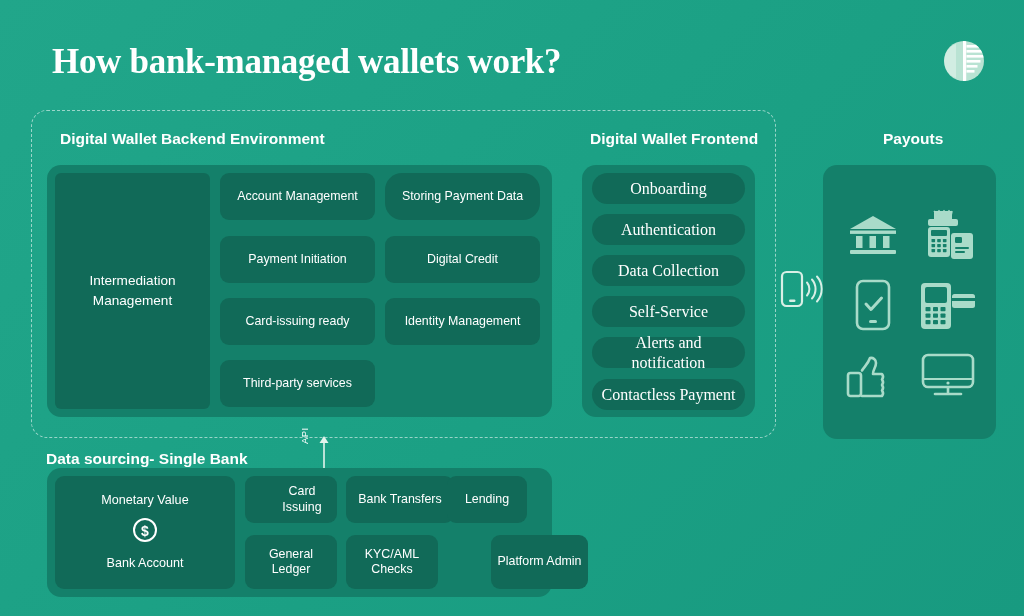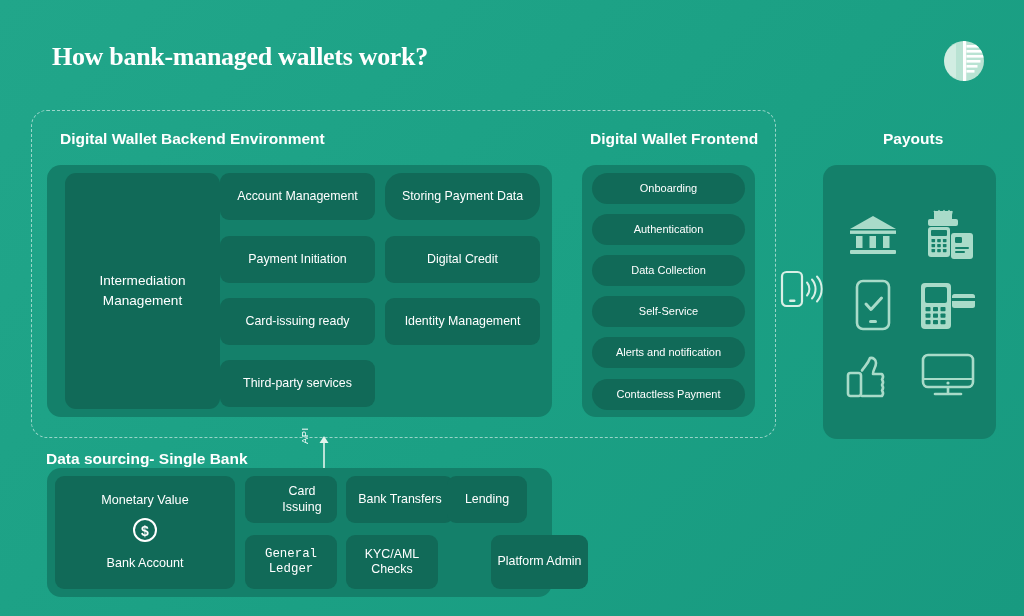--- a/index.html
+++ b/index.html
@@ -25,21 +25,21 @@
     background: linear-gradient(135deg, #21a68a 0%, #1ba084 55%, #189a80 100%);
   }
 
   
   .page-title {
     position: absolute;
     left: 52px;
     top: 42px;
     font-family: "Liberation Serif", serif;
     font-weight: bold;
-    font-size: 26px;
+    font-size: 35px;
     letter-spacing: -0.3px;
     color: #ffffff;
     white-space: nowrap;
   }
 
   
   .logo {
     position: absolute;
     left: 943px;
     top: 40px;
@@ -91,28 +91,29 @@
     align-items: center;
     justify-content: center;
     text-align: center;
     font-size: 12.4px;
     color: #ffffff;
     line-height: 1.25;
     padding: 2px 6px;
   }
   .pill {
     border-radius: 20px;
-    font-size: 11px;
+    font-size: 16px;
+    font-family: Liberation Serif, serif;
   }
 
   
   #box-intermediation {
-    left: 65px; top: 173px;
+    left: 55px; top: 173px;
     width: 155px; height: 236px;
-    border-radius: 11px;
+    border-radius: 6px;
     font-size: 13.6px;
     line-height: 1.45;
   }
 
   
   .bk { height: 47px; }
   #bk-account   { left: 220px; top: 173px; width: 155px; }
   #bk-storing   { left: 385px; top: 173px; width: 155px; border-radius: 17px; }
   #bk-payinit   { left: 220px; top: 236px; width: 155px; }
   #bk-credit    { left: 385px; top: 236px; width: 155px; }
@@ -133,21 +134,21 @@
   #src-monetary {
     left: 55px; top: 476px; width: 180px; height: 113px;
     flex-direction: column;
     gap: 8px;
     font-size: 12.6px;
   }
   .src { height: 47px; }
   #src-cardissue { left: 245px; top: 476px; width: 92px; padding-left: 28px; }
   #src-banktr    { left: 346px; top: 476px; width: 108px; }
   #src-lending   { left: 447px; top: 476px; width: 80px; }
-  #src-ledger    { left: 245px; top: 535px; width: 92px; height: 54px; font-family: Liberation Mono, monospace; }
+  #src-ledger    { left: 245px; top: 535px; width: 92px; height: 54px; }
   #src-kyc       { left: 346px; top: 535px; width: 92px; height: 54px; }
   #src-admin     { left: 447px; top: 535px; width: 97px; height: 54px; margin-left: 44px; }
 
   
   .api-arrow {
     position: absolute;
     left: 307px;
     top: 434px;
     width: 26px;
     height: 46px;

